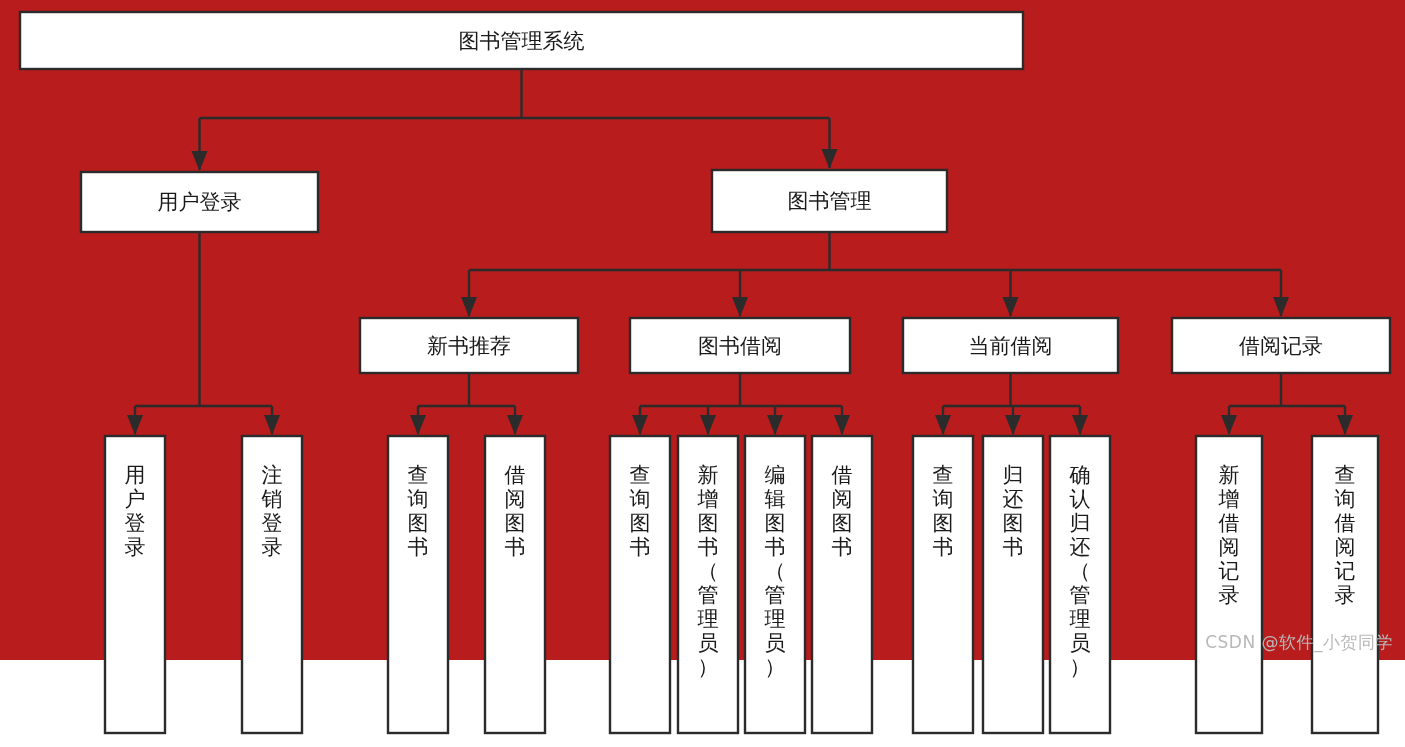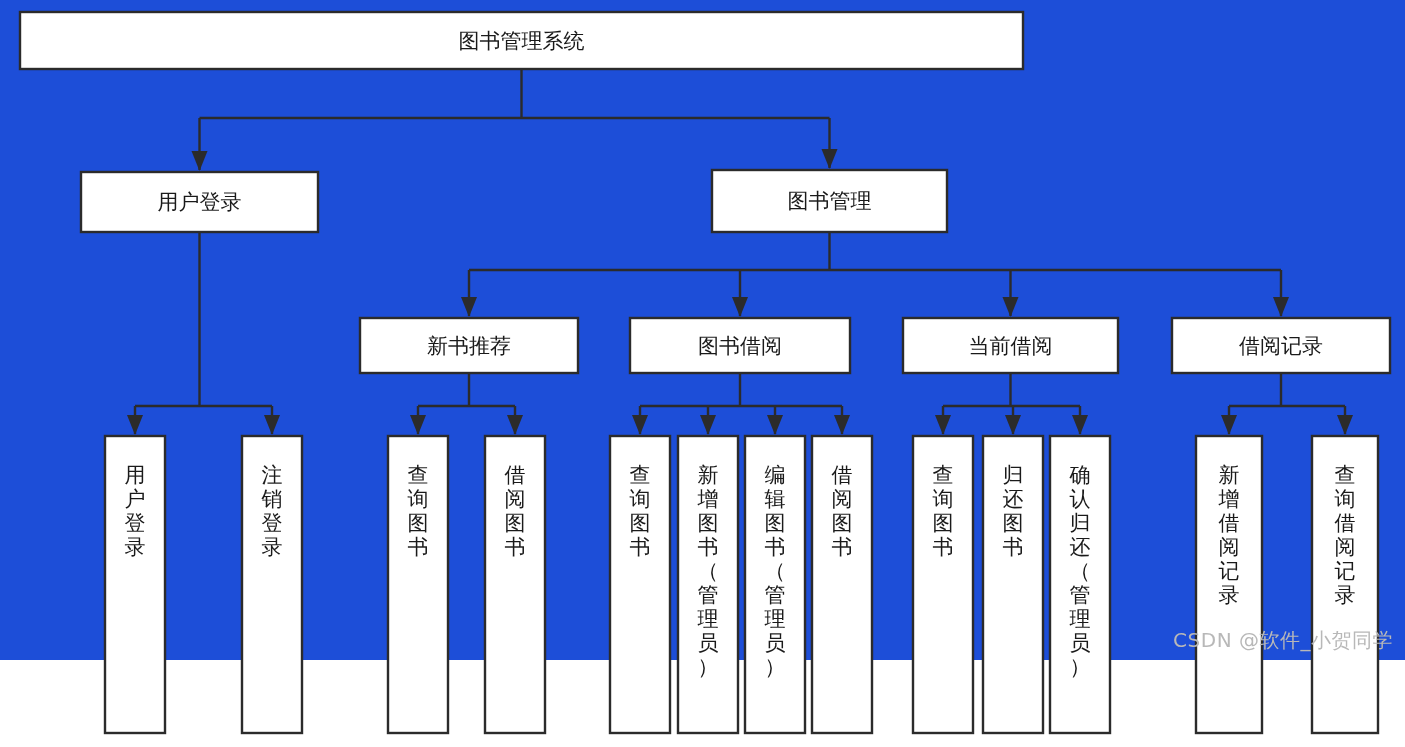--- a/index.html
+++ b/index.html
@@ -11,21 +11,21 @@
   body {
     width: 1405px;
     height: 747px;
     font-family: "DejaVu Sans", "Liberation Sans", sans-serif;
     overflow: hidden;
   }
   #diagram-root {
     position: relative;
     width: 1405px;
     height: 660px;
-    background: #1d4ed8;
+    background: #b91c1c;
   }
   svg.tree-canvas {
     position: absolute;
     left: 0;
     top: 0;
     width: 1405px;
     height: 747px;
     display: block;
   }
   .node-box {
@@ -54,21 +54,21 @@
     fill: #1a1a1a;
     font-family: "DejaVu Sans", "Liberation Sans", sans-serif;
     font-size: 21px;
     text-anchor: middle;
   }
   .watermark-text {
     position: absolute;
     right: 12px;
     bottom: 6px;
     font-family: "DejaVu Sans", "Liberation Sans", sans-serif;
-    font-size: 20px;
+    font-size: 17px;
     color: #b8b8b8;
     letter-spacing: 0.5px;
     white-space: nowrap;
     user-select: none;
   }
 </style>
 </head>
 <body>
 
 <div id="diagram-root">

